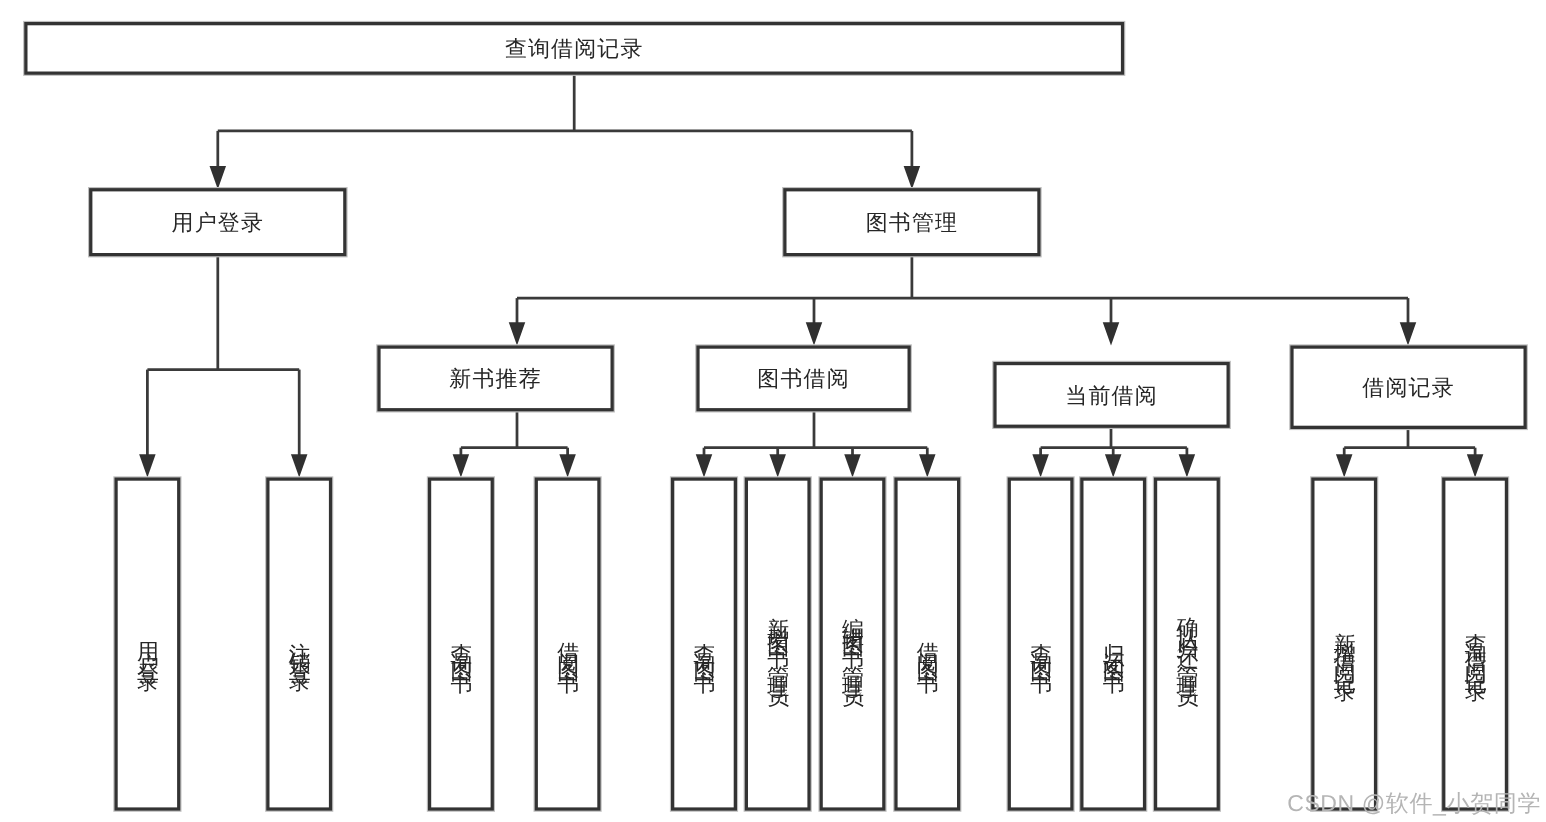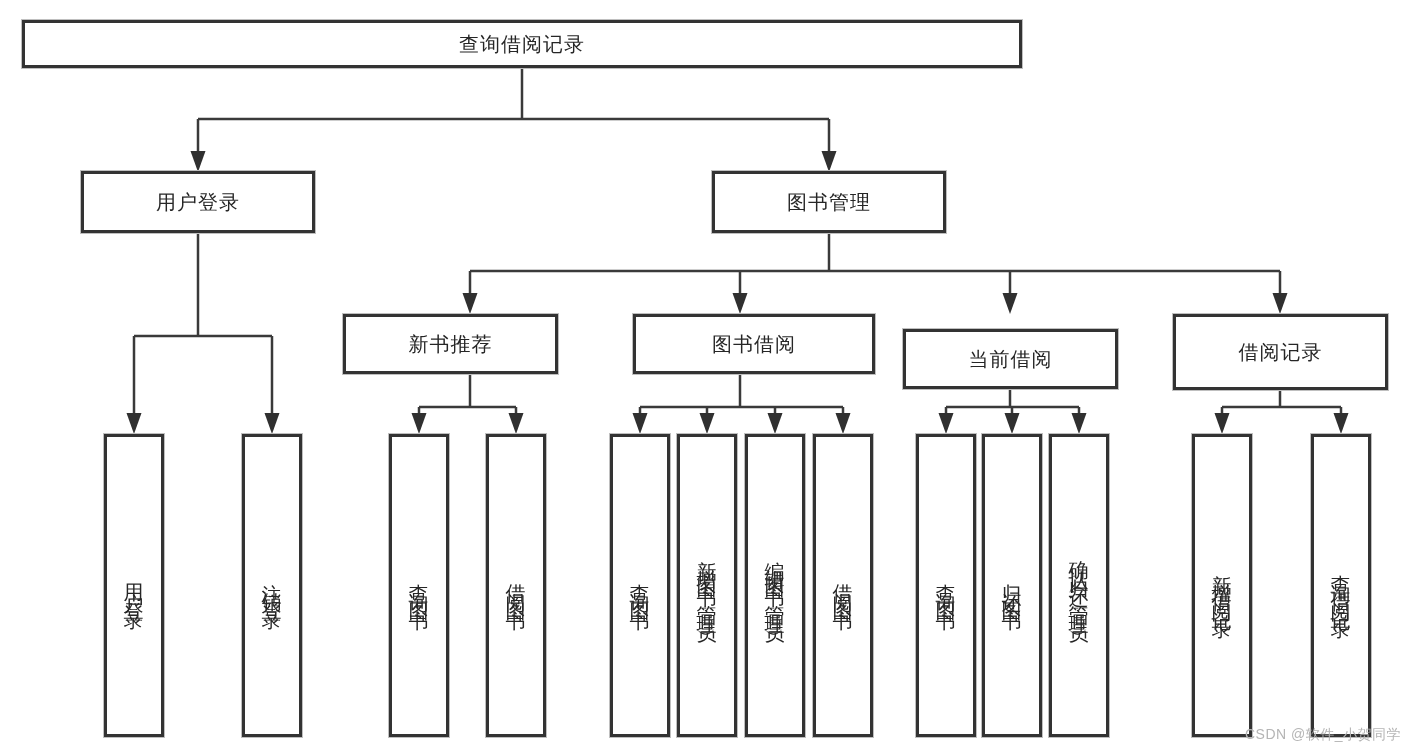--- a/index.html
+++ b/index.html
@@ -19,21 +19,21 @@
   }
   .hlabel { font-size:20px; letter-spacing:1px; white-space:nowrap; }
   .leaf { top:434px; height:303px; width:60px; }
   .vlabel {
     writing-mode:vertical-rl; text-orientation:mixed;
     font-size:20px; letter-spacing:9px; line-height:1;
     white-space:nowrap;
   }
   .watermark {
     position:absolute; right:4px; bottom:3px; z-index:5;
-    font-size:14px; color:#b5b5b5; letter-spacing:0.5px;
+    font-size:21px; color:#b5b5b5; letter-spacing:0.5px;
     white-space:nowrap;
   }
 </style>
 </head>
 <body>
 
 <div class="stage">
 
   <svg class="wires" width="1405" height="747" viewBox="0 0 1405 747">
     <g stroke="#3a3a3a" stroke-width="2.5" fill="#303030">
@@ -120,21 +120,21 @@
   <div class="node" style="left:81px; top:171px; width:234px; height:62px;">
     <span class="hlabel">用户登录</span>
   </div>
   <div class="node" style="left:712px; top:171px; width:234px; height:62px;">
     <span class="hlabel">图书管理</span>
   </div>
 
   <div class="node" style="left:343px; top:314px; width:215px; height:60px;">
     <span class="hlabel">新书推荐</span>
   </div>
-  <div class="node" style="left:633px; top:314px; width:242px; height:60px;">
+  <div class="node" style="left:633px; top:314px; width:195px; height:60px;">
     <span class="hlabel">图书借阅</span>
   </div>
   <div class="node" style="left:903px; top:314px; width:215px; height:60px;margin-top:15px;">
     <span class="hlabel">当前借阅</span>
   </div>
   <div class="node" style="left:1173px; top:314px; width:215px; height:76px;">
     <span class="hlabel">借阅记录</span>
   </div>
 
   <div class="node leaf" style="left:104px;">

